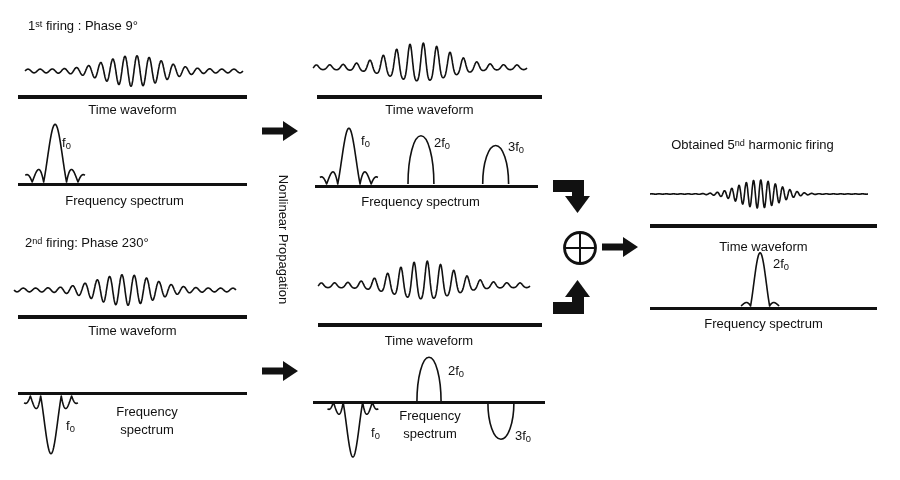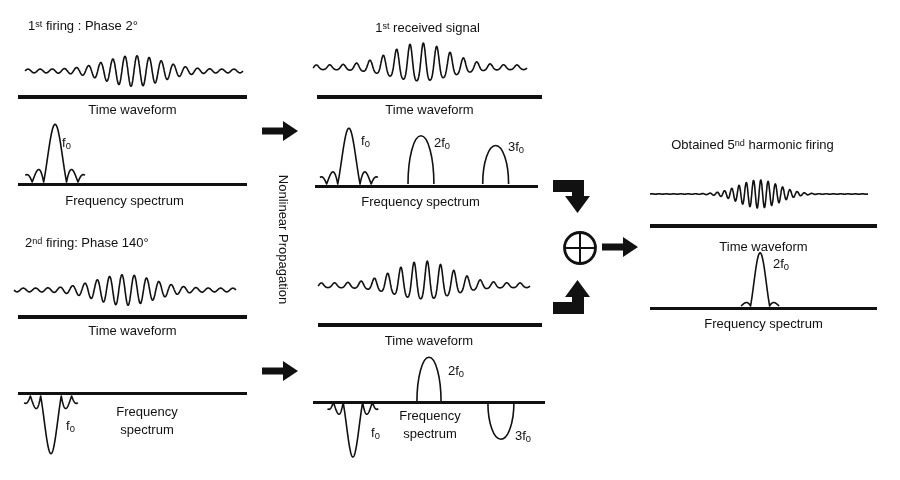--- a/index.html
+++ b/index.html
@@ -14,34 +14,34 @@
   .rot{transform:rotate(90deg);transform-origin:center center;}
   .twoline span{display:block;}
   .ink-fill{fill:#111;}
   .ink-stroke{stroke:#111;fill:none;}
 </style>
 </head>
 <body>
 
 <div class="stage">
 
-  <div class="txt" style="left:28px;top:19px"><span>1</span><sup>st</sup><span> firing : Phase 2°</span></div>
+  <div class="txt" style="left:28px;top:19px"><span>1</span><sup>st</sup><span> firing : Phase 9°</span></div>
   <svg width="218" height="46" style="left:25px;top:48px" viewBox="0 0 218 46">
       <polyline points="0.0,23.0 0.3,22.7 0.5,22.5 0.8,22.2 1.1,22.0 1.4,21.8 1.6,21.6 1.9,21.4 2.2,21.3 2.5,21.2 2.7,21.2 3.0,21.1 3.3,21.2 3.5,21.2 3.8,21.3 4.1,21.4 4.4,21.6 4.6,21.8 4.9,22.0 5.2,22.2 5.5,22.4 5.7,22.7 6.0,22.9 6.3,23.2 6.5,23.5 6.8,23.7 7.1,24.0 7.4,24.2 7.6,24.4 7.9,24.5 8.2,24.7 8.5,24.8 8.7,24.8 9.0,24.9 9.3,24.9 9.5,24.8 9.8,24.7 10.1,24.6 10.4,24.5 10.6,24.3 10.9,24.1 11.2,23.9 11.5,23.6 11.7,23.4 12.0,23.1 12.3,22.8 12.6,22.6 12.8,22.3 13.1,22.1 13.4,21.9 13.6,21.7 13.9,21.5 14.2,21.3 14.5,21.2 14.7,21.2 15.0,21.1 15.3,21.1 15.6,21.1 15.8,21.2 16.1,21.3 16.4,21.5 16.6,21.6 16.9,21.8 17.2,22.1 17.5,22.3 17.7,22.6 18.0,22.8 18.3,23.1 18.6,23.4 18.8,23.6 19.1,23.9 19.4,24.1 19.6,24.3 19.9,24.5 20.2,24.7 20.5,24.8 20.7,24.9 21.0,24.9 21.3,24.9 21.6,24.9 21.8,24.8 22.1,24.7 22.4,24.6 22.6,24.4 22.9,24.2 23.2,24.0 23.5,23.8 23.7,23.5 24.0,23.2 24.3,22.9 24.6,22.7 24.8,22.4 25.1,22.1 25.4,21.9 25.6,21.7 25.9,21.5 26.2,21.3 26.5,21.2 26.7,21.1 27.0,21.0 27.3,21.0 27.6,21.0 27.8,21.1 28.1,21.2 28.4,21.3 28.6,21.5 28.9,21.7 29.2,21.9 29.5,22.2 29.7,22.4 30.0,22.7 30.3,23.0 30.6,23.3 30.8,23.6 31.1,23.9 31.4,24.1 31.6,24.4 31.9,24.6 32.2,24.8 32.5,25.0 32.7,25.1 33.0,25.1 33.3,25.2 33.6,25.2 33.8,25.1 34.1,25.0 34.4,24.9 34.7,24.7 34.9,24.5 35.2,24.2 35.5,24.0 35.7,23.7 36.0,23.4 36.3,23.1 36.6,22.7 36.8,22.4 37.1,22.1 37.4,21.8 37.7,21.5 37.9,21.3 38.2,21.0 38.5,20.9 38.7,20.7 39.0,20.6 39.3,20.6 39.6,20.6 39.8,20.6 40.1,20.7 40.4,20.9 40.7,21.0 40.9,21.3 41.2,21.5 41.5,21.8 41.7,22.2 42.0,22.5 42.3,22.9 42.6,23.2 42.8,23.6 43.1,24.0 43.4,24.3 43.7,24.6 43.9,24.9 44.2,25.2 44.5,25.4 44.7,25.6 45.0,25.7 45.3,25.8 45.6,25.8 45.8,25.8 46.1,25.7 46.4,25.6 46.7,25.3 46.9,25.1 47.2,24.8 47.5,24.5 47.7,24.1 48.0,23.7 48.3,23.2 48.6,22.8 48.8,22.4 49.1,21.9 49.4,21.5 49.7,21.1 49.9,20.7 50.2,20.4 50.5,20.1 50.7,19.9 51.0,19.7 51.3,19.6 51.6,19.6 51.8,19.6 52.1,19.7 52.4,19.8 52.7,20.1 52.9,20.4 53.2,20.7 53.5,21.1 53.7,21.6 54.0,22.1 54.3,22.6 54.6,23.1 54.8,23.7 55.1,24.2 55.4,24.8 55.7,25.3 55.9,25.7 56.2,26.1 56.5,26.5 56.8,26.8 57.0,27.1 57.3,27.2 57.6,27.3 57.8,27.3 58.1,27.2 58.4,27.0 58.7,26.7 58.9,26.4 59.2,25.9 59.5,25.4 59.8,24.9 60.0,24.3 60.3,23.6 60.6,23.0 60.8,22.3 61.1,21.6 61.4,20.9 61.7,20.3 61.9,19.7 62.2,19.1 62.5,18.6 62.8,18.2 63.0,17.9 63.3,17.7 63.6,17.6 63.8,17.6 64.1,17.7 64.4,17.9 64.7,18.2 64.9,18.7 65.2,19.2 65.5,19.8 65.8,20.5 66.0,21.2 66.3,22.0 66.6,22.9 66.8,23.7 67.1,24.6 67.4,25.5 67.7,26.3 67.9,27.1 68.2,27.8 68.5,28.4 68.8,28.9 69.0,29.3 69.3,29.6 69.6,29.8 69.8,29.8 70.1,29.7 70.4,29.5 70.7,29.1 70.9,28.6 71.2,27.9 71.5,27.2 71.8,26.3 72.0,25.4 72.3,24.4 72.6,23.4 72.8,22.3 73.1,21.2 73.4,20.1 73.7,19.1 73.9,18.1 74.2,17.2 74.5,16.4 74.8,15.8 75.0,15.2 75.3,14.8 75.6,14.6 75.8,14.5 76.1,14.6 76.4,14.9 76.7,15.4 76.9,16.0 77.2,16.7 77.5,17.6 77.8,18.7 78.0,19.8 78.3,21.0 78.6,22.3 78.9,23.6 79.1,25.0 79.4,26.3 79.7,27.5 79.9,28.7 80.2,29.8 80.5,30.8 80.8,31.6 81.0,32.3 81.3,32.8 81.6,33.1 81.9,33.2 82.1,33.1 82.4,32.8 82.7,32.3 82.9,31.6 83.2,30.7 83.5,29.7 83.8,28.4 84.0,27.1 84.3,25.6 84.6,24.1 84.9,22.6 85.1,21.0 85.4,19.4 85.7,17.9 85.9,16.5 86.2,15.2 86.5,14.0 86.8,13.0 87.0,12.2 87.3,11.6 87.6,11.2 87.9,11.0 88.1,11.1 88.4,11.4 88.7,12.0 88.9,12.8 89.2,13.8 89.5,15.0 89.8,16.4 90.0,18.0 90.3,19.6 90.6,21.4 90.9,23.2 91.1,25.0 91.4,26.8 91.7,28.5 91.9,30.1 92.2,31.7 92.5,33.0 92.8,34.2 93.0,35.1 93.3,35.9 93.6,36.3 93.9,36.5 94.1,36.5 94.4,36.1 94.7,35.5 94.9,34.6 95.2,33.5 95.5,32.2 95.8,30.7 96.0,29.0 96.3,27.1 96.6,25.2 96.9,23.2 97.1,21.2 97.4,19.2 97.7,17.3 97.9,15.5 98.2,13.8 98.5,12.3 98.8,11.0 99.0,9.9 99.3,9.1 99.6,8.6 99.9,8.3 100.1,8.4 100.4,8.7 100.7,9.3 101.0,10.2 101.2,11.4 101.5,12.8 101.8,14.4 102.0,16.2 102.3,18.2 102.6,20.2 102.9,22.3 103.1,24.5 103.4,26.6 103.7,28.6 104.0,30.6 104.2,32.4 104.5,34.0 104.8,35.4 105.0,36.5 105.3,37.4 105.6,38.0 105.9,38.3 106.1,38.3 106.4,38.0 106.7,37.3 107.0,36.4 107.2,35.2 107.5,33.8 107.8,32.2 108.0,30.3 108.3,28.3 108.6,26.2 108.9,24.1 109.1,21.9 109.4,19.8 109.7,17.7 110.0,15.7 110.2,13.8 110.5,12.2 110.8,10.8 111.0,9.6 111.3,8.7 111.6,8.0 111.9,7.7 112.1,7.7 112.4,8.0 112.7,8.6 113.0,9.5 113.2,10.6 113.5,12.0 113.8,13.6 114.0,15.4 114.3,17.4 114.6,19.4 114.9,21.5 115.1,23.7 115.4,25.8 115.7,27.8 116.0,29.8 116.2,31.6 116.5,33.2 116.8,34.6 117.0,35.8 117.3,36.7 117.6,37.3 117.9,37.6 118.1,37.7 118.4,37.4 118.7,36.9 119.0,36.1 119.2,35.0 119.5,33.7 119.8,32.2 120.1,30.5 120.3,28.7 120.6,26.8 120.9,24.8 121.1,22.8 121.4,20.8 121.7,18.9 122.0,17.0 122.2,15.3 122.5,13.8 122.8,12.5 123.1,11.4 123.3,10.5 123.6,9.9 123.9,9.5 124.1,9.5 124.4,9.7 124.7,10.1 125.0,10.9 125.2,11.8 125.5,13.0 125.8,14.3 126.1,15.9 126.3,17.5 126.6,19.2 126.9,21.0 127.1,22.8 127.4,24.6 127.7,26.4 128.0,28.0 128.2,29.6 128.5,31.0 128.8,32.2 129.1,33.2 129.3,34.0 129.6,34.6 129.9,34.9 130.1,35.0 130.4,34.8 130.7,34.4 131.0,33.8 131.2,33.0 131.5,32.0 131.8,30.8 132.1,29.5 132.3,28.1 132.6,26.6 132.9,25.0 133.1,23.4 133.4,21.9 133.7,20.4 134.0,18.9 134.2,17.6 134.5,16.3 134.8,15.3 135.1,14.4 135.3,13.7 135.6,13.2 135.9,12.9 136.1,12.8 136.4,12.9 136.7,13.2 137.0,13.7 137.2,14.4 137.5,15.2 137.8,16.2 138.1,17.3 138.3,18.5 138.6,19.7 138.9,21.0 139.1,22.4 139.4,23.7 139.7,25.0 140.0,26.2 140.2,27.3 140.5,28.4 140.8,29.3 141.1,30.0 141.3,30.6 141.6,31.1 141.9,31.4 142.2,31.5 142.4,31.4 142.7,31.2 143.0,30.8 143.2,30.2 143.5,29.6 143.8,28.8 144.1,27.9 144.3,26.9 144.6,25.9 144.9,24.8 145.2,23.7 145.4,22.6 145.7,21.6 146.0,20.6 146.2,19.7 146.5,18.8 146.8,18.1 147.1,17.4 147.3,16.9 147.6,16.5 147.9,16.3 148.2,16.2 148.4,16.2 148.7,16.4 149.0,16.7 149.2,17.1 149.5,17.6 149.8,18.2 150.1,18.9 150.3,19.7 150.6,20.5 150.9,21.4 151.2,22.3 151.4,23.1 151.7,24.0 152.0,24.8 152.2,25.5 152.5,26.2 152.8,26.8 153.1,27.3 153.3,27.8 153.6,28.1 153.9,28.3 154.2,28.4 154.4,28.4 154.7,28.3 155.0,28.1 155.2,27.8 155.5,27.4 155.8,26.9 156.1,26.3 156.3,25.7 156.6,25.1 156.9,24.4 157.2,23.7 157.4,23.0 157.7,22.4 158.0,21.7 158.2,21.1 158.5,20.6 158.8,20.1 159.1,19.6 159.3,19.3 159.6,19.0 159.9,18.8 160.2,18.7 160.4,18.7 160.7,18.8 161.0,18.9 161.2,19.2 161.5,19.5 161.8,19.9 162.1,20.3 162.3,20.7 162.6,21.2 162.9,21.8 163.2,22.3 163.4,22.9 163.7,23.4 164.0,23.9 164.3,24.4 164.5,24.9 164.8,25.3 165.1,25.6 165.3,25.9 165.6,26.2 165.9,26.3 166.2,26.4 166.4,26.4 166.7,26.4 167.0,26.3 167.3,26.1 167.5,25.9 167.8,25.6 168.1,25.3 168.3,24.9 168.6,24.5 168.9,24.1 169.2,23.6 169.4,23.2 169.7,22.8 170.0,22.3 170.3,21.9 170.5,21.5 170.8,21.2 171.1,20.9 171.3,20.7 171.6,20.4 171.9,20.3 172.2,20.2 172.4,20.2 172.7,20.2 173.0,20.3 173.3,20.4 173.5,20.6 173.8,20.8 174.1,21.1 174.3,21.4 174.6,21.7 174.9,22.0 175.2,22.4 175.4,22.8 175.7,23.1 176.0,23.5 176.3,23.8 176.5,24.2 176.8,24.5 177.1,24.7 177.3,25.0 177.6,25.1 177.9,25.3 178.2,25.4 178.4,25.4 178.7,25.4 179.0,25.4 179.3,25.3 179.5,25.1 179.8,25.0 180.1,24.7 180.3,24.5 180.6,24.2 180.9,23.9 181.2,23.6 181.4,23.3 181.7,22.9 182.0,22.6 182.3,22.3 182.5,22.0 182.8,21.8 183.1,21.5 183.3,21.3 183.6,21.1 183.9,21.0 184.2,20.9 184.4,20.8 184.7,20.8 185.0,20.9 185.3,20.9 185.5,21.0 185.8,21.2 186.1,21.4 186.4,21.6 186.6,21.9 186.9,22.1 187.2,22.4 187.4,22.7 187.7,23.0 188.0,23.3 188.3,23.6 188.5,23.8 188.8,24.1 189.1,24.3 189.4,24.5 189.6,24.7 189.9,24.8 190.2,24.9 190.4,25.0 190.7,25.0 191.0,25.0 191.3,24.9 191.5,24.8 191.8,24.7 192.1,24.5 192.4,24.3 192.6,24.1 192.9,23.9 193.2,23.6 193.4,23.3 193.7,23.1 194.0,22.8 194.3,22.5 194.5,22.2 194.8,22.0 195.1,21.8 195.4,21.6 195.6,21.4 195.9,21.3 196.2,21.2 196.4,21.1 196.7,21.1 197.0,21.1 197.3,21.1 197.5,21.2 197.8,21.3 198.1,21.5 198.4,21.7 198.6,21.9 198.9,22.1 199.2,22.4 199.4,22.6 199.7,22.9 200.0,23.2 200.3,23.4 200.5,23.7 200.8,23.9 201.1,24.2 201.4,24.4 201.6,24.5 201.9,24.7 202.2,24.8 202.4,24.9 202.7,24.9 203.0,24.9 203.3,24.8 203.5,24.8 203.8,24.7 204.1,24.5 204.4,24.3 204.6,24.1 204.9,23.9 205.2,23.7 205.4,23.4 205.7,23.2 206.0,22.9 206.3,22.6 206.5,22.4 206.8,22.1 207.1,21.9 207.4,21.7 207.6,21.5 207.9,21.4 208.2,21.3 208.5,21.2 208.7,21.1 209.0,21.1 209.3,21.2 209.5,21.2 209.8,21.3 210.1,21.5 210.4,21.6 210.6,21.8 210.9,22.0 211.2,22.3 211.5,22.5 211.7,22.8 212.0,23.1 212.3,23.3 212.5,23.6 212.8,23.8 213.1,24.0 213.4,24.2 213.6,24.4 213.9,24.6 214.2,24.7 214.5,24.8 214.7,24.8 215.0,24.9 215.3,24.8 215.5,24.8 215.8,24.7 216.1,24.6 216.4,24.4 216.6,24.2 216.9,24.0 217.2,23.8 217.5,23.5 217.7,23.3 218.0,23.0" fill="none" stroke="#111111" stroke-width="1.6" stroke-linejoin="round"></polyline>
     </svg>
   <div class="axis" style="left:18px;top:95px;width:229px;height:4px"></div>
   <div class="txt ctr" style="left:18px;top:103px;width:229px">Time waveform</div>
   <svg width="229" height="62" style="left:18px;top:121px" viewBox="0 0 229 62">
       <polyline points="7.33,54.29 7.56,54.11 7.79,53.96 8.01,53.83 8.24,53.73 8.47,53.66 8.70,53.61 8.93,53.60 9.16,53.61 9.39,53.65 9.62,53.73 9.85,53.83 10.08,53.96 10.30,54.13 10.53,54.32 10.76,54.54 10.99,54.80 11.22,55.08 11.45,55.39 11.68,55.73 11.91,56.10 12.14,56.49 12.37,56.91 12.59,57.35 12.82,57.81 13.05,58.30 13.28,58.81 13.51,59.33 13.74,59.87 13.97,60.43 14.20,61.00 14.43,60.42 14.66,59.83 14.89,59.23 15.11,58.62 15.34,58.01 15.57,57.41 15.80,56.80 16.03,56.19 16.26,55.60 16.49,55.01 16.72,54.43 16.95,53.86 17.18,53.31 17.40,52.78 17.63,52.27 17.86,51.78 18.09,51.31 18.32,50.87 18.55,50.47 18.78,50.09 19.01,49.75 19.24,49.44 19.47,49.18 19.69,48.95 19.92,48.76 20.15,48.62 20.38,48.53 20.61,48.48 20.84,48.48 21.07,48.53 21.30,48.63 21.53,48.79 21.76,49.00 21.98,49.26 22.21,49.58 22.44,49.95 22.67,50.38 22.90,50.87 23.13,51.41 23.36,52.01 23.59,52.67 23.82,53.38 24.05,54.15 24.27,54.97 24.50,55.84 24.73,56.77 24.96,57.76 25.19,58.79 25.42,59.87 25.65,61.00 25.88,59.82 26.11,58.60 26.34,57.34 26.56,56.04 26.79,54.70 27.02,53.32 27.25,51.91 27.48,50.47 27.71,49.01 27.94,47.51 28.17,46.00 28.40,44.47 28.63,42.92 28.85,41.36 29.08,39.79 29.31,38.21 29.54,36.63 29.77,35.05 30.00,33.48 30.23,31.91 30.46,30.35 30.69,28.81 30.92,27.28 31.14,25.77 31.37,24.29 31.60,22.84 31.83,21.42 32.06,20.03 32.29,18.67 32.52,17.36 32.75,16.09 32.98,14.87 33.21,13.70 33.43,12.57 33.66,11.51 33.89,10.49 34.12,9.54 34.35,8.65 34.58,7.82 34.81,7.06 35.04,6.36 35.27,5.74 35.50,5.18 35.72,4.70 35.95,4.28 36.18,3.95 36.41,3.68 36.64,3.49 36.87,3.38 37.10,3.34 37.33,3.38 37.56,3.49 37.79,3.68 38.01,3.95 38.24,4.28 38.47,4.70 38.70,5.18 38.93,5.74 39.16,6.36 39.39,7.06 39.62,7.82 39.85,8.65 40.08,9.54 40.30,10.49 40.53,11.51 40.76,12.57 40.99,13.70 41.22,14.87 41.45,16.09 41.68,17.36 41.91,18.67 42.14,20.03 42.37,21.42 42.59,22.84 42.82,24.29 43.05,25.77 43.28,27.28 43.51,28.81 43.74,30.35 43.97,31.91 44.20,33.48 44.43,35.05 44.66,36.63 44.88,38.21 45.11,39.79 45.34,41.36 45.57,42.92 45.80,44.47 46.03,46.00 46.26,47.51 46.49,49.01 46.72,50.47 46.95,51.91 47.17,53.32 47.40,54.70 47.63,56.04 47.86,57.34 48.09,58.60 48.32,59.82 48.55,61.00 48.78,59.87 49.01,58.79 49.24,57.76 49.46,56.77 49.69,55.84 49.92,54.97 50.15,54.15 50.38,53.38 50.61,52.67 50.84,52.01 51.07,51.41 51.30,50.87 51.53,50.38 51.75,49.95 51.98,49.58 52.21,49.26 52.44,49.00 52.67,48.79 52.90,48.63 53.13,48.53 53.36,48.48 53.59,48.48 53.82,48.53 54.04,48.62 54.27,48.76 54.50,48.95 54.73,49.18 54.96,49.44 55.19,49.75 55.42,50.09 55.65,50.47 55.88,50.87 56.11,51.31 56.33,51.78 56.56,52.27 56.79,52.78 57.02,53.31 57.25,53.86 57.48,54.43 57.71,55.01 57.94,55.60 58.17,56.19 58.40,56.80 58.62,57.41 58.85,58.01 59.08,58.62 59.31,59.23 59.54,59.83 59.77,60.42 60.00,61.00 60.23,60.43 60.46,59.87 60.69,59.33 60.91,58.81 61.14,58.30 61.37,57.81 61.60,57.35 61.83,56.91 62.06,56.49 62.29,56.10 62.52,55.73 62.75,55.39 62.98,55.08 63.20,54.80 63.43,54.54 63.66,54.32 63.89,54.13 64.12,53.96 64.35,53.83 64.58,53.73 64.81,53.65 65.04,53.61 65.27,53.60 65.49,53.61 65.72,53.66 65.95,53.73 66.18,53.83 66.41,53.96 66.64,54.11 66.87,54.29" fill="none" stroke="#111111" stroke-width="1.6" stroke-linejoin="round"></polyline>
     </svg>
   <div class="txt" style="left:62px;top:136px"><span>f</span><sub>0</sub></div>
   <div class="axis" style="left:18px;top:183px;width:229px;height:3px"></div>
   <div class="txt ctr" style="left:10px;top:194px;width:229px">Frequency spectrum</div>
 
-  <div class="txt" style="left:25px;top:236px"><span>2</span><sup>nd</sup><span> firing: Phase 140°</span></div>
+  <div class="txt" style="left:25px;top:236px"><span>2</span><sup>nd</sup><span> firing: Phase 230°</span></div>
   <svg width="222" height="46" style="left:14px;top:267px" viewBox="0 0 222 46">
       <polyline points="0.0,23.0 0.3,23.3 0.6,23.5 0.8,23.8 1.1,24.0 1.4,24.2 1.7,24.4 1.9,24.6 2.2,24.7 2.5,24.8 2.8,24.8 3.1,24.9 3.3,24.8 3.6,24.8 3.9,24.7 4.2,24.6 4.4,24.4 4.7,24.2 5.0,24.0 5.3,23.8 5.6,23.6 5.8,23.3 6.1,23.1 6.4,22.8 6.7,22.5 6.9,22.3 7.2,22.0 7.5,21.8 7.8,21.6 8.1,21.5 8.3,21.3 8.6,21.2 8.9,21.2 9.2,21.1 9.4,21.1 9.7,21.2 10.0,21.3 10.3,21.4 10.6,21.5 10.8,21.7 11.1,21.9 11.4,22.1 11.7,22.4 11.9,22.6 12.2,22.9 12.5,23.2 12.8,23.4 13.1,23.7 13.3,23.9 13.6,24.1 13.9,24.3 14.2,24.5 14.4,24.7 14.7,24.8 15.0,24.8 15.3,24.9 15.6,24.9 15.8,24.9 16.1,24.8 16.4,24.7 16.7,24.5 16.9,24.4 17.2,24.2 17.5,23.9 17.8,23.7 18.1,23.4 18.3,23.2 18.6,22.9 18.9,22.6 19.2,22.4 19.4,22.1 19.7,21.9 20.0,21.7 20.3,21.5 20.6,21.3 20.8,21.2 21.1,21.1 21.4,21.1 21.7,21.1 21.9,21.1 22.2,21.2 22.5,21.3 22.8,21.4 23.1,21.6 23.3,21.8 23.6,22.0 23.9,22.2 24.2,22.5 24.5,22.8 24.7,23.1 25.0,23.3 25.3,23.6 25.6,23.9 25.8,24.1 26.1,24.3 26.4,24.5 26.7,24.7 27.0,24.8 27.2,24.9 27.5,25.0 27.8,25.0 28.1,25.0 28.3,24.9 28.6,24.8 28.9,24.7 29.2,24.5 29.5,24.3 29.7,24.1 30.0,23.8 30.3,23.6 30.6,23.3 30.8,23.0 31.1,22.7 31.4,22.4 31.7,22.1 32.0,21.9 32.2,21.6 32.5,21.4 32.8,21.2 33.1,21.0 33.3,20.9 33.6,20.9 33.9,20.8 34.2,20.8 34.5,20.9 34.7,21.0 35.0,21.1 35.3,21.3 35.6,21.5 35.8,21.8 36.1,22.0 36.4,22.3 36.7,22.6 37.0,22.9 37.2,23.3 37.5,23.6 37.8,23.9 38.1,24.2 38.3,24.5 38.6,24.7 38.9,25.0 39.2,25.1 39.5,25.3 39.7,25.4 40.0,25.4 40.3,25.4 40.6,25.4 40.8,25.3 41.1,25.1 41.4,25.0 41.7,24.7 42.0,24.5 42.2,24.2 42.5,23.8 42.8,23.5 43.1,23.1 43.3,22.8 43.6,22.4 43.9,22.0 44.2,21.7 44.5,21.4 44.7,21.1 45.0,20.8 45.3,20.6 45.6,20.4 45.8,20.3 46.1,20.2 46.4,20.2 46.7,20.2 47.0,20.3 47.2,20.4 47.5,20.7 47.8,20.9 48.1,21.2 48.3,21.5 48.6,21.9 48.9,22.3 49.2,22.8 49.5,23.2 49.7,23.6 50.0,24.1 50.3,24.5 50.6,24.9 50.8,25.3 51.1,25.6 51.4,25.9 51.7,26.1 52.0,26.3 52.2,26.4 52.5,26.4 52.8,26.4 53.1,26.3 53.3,26.2 53.6,25.9 53.9,25.6 54.2,25.3 54.5,24.9 54.7,24.4 55.0,23.9 55.3,23.4 55.6,22.9 55.8,22.3 56.1,21.8 56.4,21.2 56.7,20.7 57.0,20.3 57.2,19.9 57.5,19.5 57.8,19.2 58.1,18.9 58.3,18.8 58.6,18.7 58.9,18.7 59.2,18.8 59.5,19.0 59.7,19.3 60.0,19.6 60.3,20.1 60.6,20.6 60.8,21.1 61.1,21.7 61.4,22.4 61.7,23.0 62.0,23.7 62.2,24.4 62.5,25.1 62.8,25.7 63.1,26.3 63.3,26.9 63.6,27.4 63.9,27.8 64.2,28.1 64.5,28.3 64.7,28.4 65.0,28.4 65.3,28.3 65.6,28.1 65.8,27.8 66.1,27.3 66.4,26.8 66.7,26.2 67.0,25.5 67.2,24.8 67.5,24.0 67.8,23.1 68.1,22.3 68.4,21.4 68.6,20.5 68.9,19.7 69.2,18.9 69.5,18.2 69.7,17.6 70.0,17.1 70.3,16.7 70.6,16.4 70.9,16.2 71.1,16.2 71.4,16.3 71.7,16.5 72.0,16.9 72.2,17.4 72.5,18.1 72.8,18.8 73.1,19.7 73.4,20.6 73.6,21.6 73.9,22.6 74.2,23.7 74.5,24.8 74.7,25.9 75.0,26.9 75.3,27.9 75.6,28.8 75.9,29.6 76.1,30.2 76.4,30.8 76.7,31.2 77.0,31.4 77.2,31.5 77.5,31.4 77.8,31.1 78.1,30.6 78.4,30.0 78.6,29.3 78.9,28.4 79.2,27.3 79.5,26.2 79.7,25.0 80.0,23.7 80.3,22.4 80.6,21.0 80.9,19.7 81.1,18.5 81.4,17.3 81.7,16.2 82.0,15.2 82.2,14.4 82.5,13.7 82.8,13.2 83.1,12.9 83.4,12.8 83.6,12.9 83.9,13.2 84.2,13.7 84.5,14.4 84.7,15.3 85.0,16.3 85.3,17.6 85.6,18.9 85.9,20.4 86.1,21.9 86.4,23.4 86.7,25.0 87.0,26.6 87.2,28.1 87.5,29.5 87.8,30.8 88.1,32.0 88.4,33.0 88.6,33.8 88.9,34.4 89.2,34.8 89.5,35.0 89.7,34.9 90.0,34.6 90.3,34.0 90.6,33.2 90.9,32.2 91.1,31.0 91.4,29.6 91.7,28.0 92.0,26.4 92.2,24.6 92.5,22.8 92.8,21.0 93.1,19.2 93.4,17.5 93.6,15.9 93.9,14.3 94.2,13.0 94.5,11.8 94.7,10.9 95.0,10.1 95.3,9.7 95.6,9.5 95.9,9.5 96.1,9.9 96.4,10.5 96.7,11.4 97.0,12.5 97.2,13.8 97.5,15.3 97.8,17.0 98.1,18.9 98.4,20.8 98.6,22.8 98.9,24.8 99.2,26.8 99.5,28.7 99.7,30.5 100.0,32.2 100.3,33.7 100.6,35.0 100.9,36.1 101.1,36.9 101.4,37.4 101.7,37.7 102.0,37.6 102.2,37.3 102.5,36.7 102.8,35.8 103.1,34.6 103.4,33.2 103.6,31.6 103.9,29.8 104.2,27.8 104.5,25.8 104.7,23.7 105.0,21.5 105.3,19.4 105.6,17.4 105.9,15.4 106.1,13.6 106.4,12.0 106.7,10.6 107.0,9.5 107.2,8.6 107.5,8.0 107.8,7.7 108.1,7.7 108.4,8.0 108.6,8.7 108.9,9.6 109.2,10.8 109.5,12.2 109.7,13.8 110.0,15.7 110.3,17.7 110.6,19.8 110.9,21.9 111.1,24.1 111.4,26.2 111.7,28.3 112.0,30.3 112.3,32.2 112.5,33.8 112.8,35.2 113.1,36.4 113.4,37.3 113.6,38.0 113.9,38.3 114.2,38.3 114.5,38.0 114.8,37.4 115.0,36.5 115.3,35.4 115.6,34.0 115.9,32.4 116.1,30.6 116.4,28.6 116.7,26.6 117.0,24.5 117.3,22.3 117.5,20.2 117.8,18.2 118.1,16.2 118.4,14.4 118.6,12.8 118.9,11.4 119.2,10.2 119.5,9.3 119.8,8.7 120.0,8.4 120.3,8.3 120.6,8.6 120.9,9.1 121.1,9.9 121.4,11.0 121.7,12.3 122.0,13.8 122.3,15.5 122.5,17.3 122.8,19.2 123.1,21.2 123.4,23.2 123.6,25.2 123.9,27.1 124.2,29.0 124.5,30.7 124.8,32.2 125.0,33.5 125.3,34.6 125.6,35.5 125.9,36.1 126.1,36.5 126.4,36.5 126.7,36.3 127.0,35.9 127.3,35.1 127.5,34.2 127.8,33.0 128.1,31.7 128.4,30.1 128.6,28.5 128.9,26.8 129.2,25.0 129.5,23.2 129.8,21.4 130.0,19.6 130.3,18.0 130.6,16.4 130.9,15.0 131.1,13.8 131.4,12.8 131.7,12.0 132.0,11.4 132.3,11.1 132.5,11.0 132.8,11.2 133.1,11.6 133.4,12.2 133.6,13.0 133.9,14.0 134.2,15.2 134.5,16.5 134.8,17.9 135.0,19.4 135.3,21.0 135.6,22.6 135.9,24.1 136.1,25.6 136.4,27.1 136.7,28.4 137.0,29.7 137.3,30.7 137.5,31.6 137.8,32.3 138.1,32.8 138.4,33.1 138.6,33.2 138.9,33.1 139.2,32.8 139.5,32.3 139.8,31.6 140.0,30.8 140.3,29.8 140.6,28.7 140.9,27.5 141.1,26.3 141.4,25.0 141.7,23.6 142.0,22.3 142.3,21.0 142.5,19.8 142.8,18.7 143.1,17.6 143.4,16.7 143.6,16.0 143.9,15.4 144.2,14.9 144.5,14.6 144.8,14.5 145.0,14.6 145.3,14.8 145.6,15.2 145.9,15.8 146.1,16.4 146.4,17.2 146.7,18.1 147.0,19.1 147.3,20.1 147.5,21.2 147.8,22.3 148.1,23.4 148.4,24.4 148.6,25.4 148.9,26.3 149.2,27.2 149.5,27.9 149.8,28.6 150.0,29.1 150.3,29.5 150.6,29.7 150.9,29.8 151.1,29.8 151.4,29.6 151.7,29.3 152.0,28.9 152.3,28.4 152.5,27.8 152.8,27.1 153.1,26.3 153.4,25.5 153.6,24.6 153.9,23.7 154.2,22.9 154.5,22.0 154.8,21.2 155.0,20.5 155.3,19.8 155.6,19.2 155.9,18.7 156.2,18.2 156.4,17.9 156.7,17.7 157.0,17.6 157.3,17.6 157.5,17.7 157.8,17.9 158.1,18.2 158.4,18.6 158.7,19.1 158.9,19.7 159.2,20.3 159.5,20.9 159.8,21.6 160.0,22.3 160.3,23.0 160.6,23.6 160.9,24.3 161.2,24.9 161.4,25.4 161.7,25.9 162.0,26.4 162.3,26.7 162.5,27.0 162.8,27.2 163.1,27.3 163.4,27.3 163.7,27.2 163.9,27.1 164.2,26.8 164.5,26.5 164.8,26.1 165.0,25.7 165.3,25.3 165.6,24.8 165.9,24.2 166.2,23.7 166.4,23.1 166.7,22.6 167.0,22.1 167.3,21.6 167.5,21.1 167.8,20.7 168.1,20.4 168.4,20.1 168.7,19.8 168.9,19.7 169.2,19.6 169.5,19.6 169.8,19.6 170.0,19.7 170.3,19.9 170.6,20.1 170.9,20.4 171.2,20.7 171.4,21.1 171.7,21.5 172.0,21.9 172.3,22.4 172.5,22.8 172.8,23.2 173.1,23.7 173.4,24.1 173.7,24.5 173.9,24.8 174.2,25.1 174.5,25.3 174.8,25.6 175.0,25.7 175.3,25.8 175.6,25.8 175.9,25.8 176.2,25.7 176.4,25.6 176.7,25.4 177.0,25.2 177.3,24.9 177.5,24.6 177.8,24.3 178.1,24.0 178.4,23.6 178.7,23.2 178.9,22.9 179.2,22.5 179.5,22.2 179.8,21.8 180.0,21.5 180.3,21.3 180.6,21.0 180.9,20.9 181.2,20.7 181.4,20.6 181.7,20.6 182.0,20.6 182.3,20.6 182.5,20.7 182.8,20.9 183.1,21.0 183.4,21.3 183.7,21.5 183.9,21.8 184.2,22.1 184.5,22.4 184.8,22.7 185.0,23.1 185.3,23.4 185.6,23.7 185.9,24.0 186.2,24.2 186.4,24.5 186.7,24.7 187.0,24.9 187.3,25.0 187.5,25.1 187.8,25.2 188.1,25.2 188.4,25.1 188.7,25.1 188.9,25.0 189.2,24.8 189.5,24.6 189.8,24.4 190.0,24.1 190.3,23.9 190.6,23.6 190.9,23.3 191.2,23.0 191.4,22.7 191.7,22.4 192.0,22.2 192.3,21.9 192.5,21.7 192.8,21.5 193.1,21.3 193.4,21.2 193.7,21.1 193.9,21.0 194.2,21.0 194.5,21.0 194.8,21.1 195.0,21.2 195.3,21.3 195.6,21.5 195.9,21.7 196.2,21.9 196.4,22.1 196.7,22.4 197.0,22.7 197.3,22.9 197.5,23.2 197.8,23.5 198.1,23.8 198.4,24.0 198.7,24.2 198.9,24.4 199.2,24.6 199.5,24.7 199.8,24.8 200.1,24.9 200.3,24.9 200.6,24.9 200.9,24.9 201.2,24.8 201.4,24.7 201.7,24.5 202.0,24.3 202.3,24.1 202.6,23.9 202.8,23.6 203.1,23.4 203.4,23.1 203.7,22.8 203.9,22.6 204.2,22.3 204.5,22.1 204.8,21.8 205.1,21.6 205.3,21.5 205.6,21.3 205.9,21.2 206.2,21.1 206.4,21.1 206.7,21.1 207.0,21.2 207.3,21.2 207.6,21.3 207.8,21.5 208.1,21.7 208.4,21.9 208.7,22.1 208.9,22.3 209.2,22.6 209.5,22.8 209.8,23.1 210.1,23.4 210.3,23.6 210.6,23.9 210.9,24.1 211.2,24.3 211.4,24.5 211.7,24.6 212.0,24.7 212.3,24.8 212.6,24.9 212.8,24.9 213.1,24.8 213.4,24.8 213.7,24.7 213.9,24.5 214.2,24.4 214.5,24.2 214.8,24.0 215.1,23.7 215.3,23.5 215.6,23.2 215.9,22.9 216.2,22.7 216.4,22.4 216.7,22.2 217.0,22.0 217.3,21.8 217.6,21.6 217.8,21.4 218.1,21.3 218.4,21.2 218.7,21.2 218.9,21.1 219.2,21.2 219.5,21.2 219.8,21.3 220.1,21.4 220.3,21.6 220.6,21.8 220.9,22.0 221.2,22.2 221.4,22.5 221.7,22.7 222.0,23.0" fill="none" stroke="#111111" stroke-width="1.6" stroke-linejoin="round"></polyline>
     </svg>
   <div class="axis" style="left:18px;top:315px;width:229px;height:4px"></div>
   <div class="txt ctr" style="left:18px;top:324px;width:229px">Time waveform</div>
   <div class="axis" style="left:18px;top:392px;width:229px;height:3px"></div>
   <svg width="229" height="62" style="left:18px;top:395px" viewBox="0 0 229 62">
       <polyline points="6.18,7.71 6.39,7.89 6.60,8.04 6.80,8.17 7.01,8.27 7.21,8.34 7.42,8.39 7.63,8.40 7.83,8.39 8.04,8.35 8.24,8.27 8.45,8.17 8.66,8.04 8.86,7.87 9.07,7.68 9.27,7.46 9.48,7.20 9.69,6.92 9.89,6.61 10.10,6.27 10.31,5.90 10.51,5.51 10.72,5.09 10.92,4.65 11.13,4.19 11.34,3.70 11.54,3.19 11.75,2.67 11.95,2.13 12.16,1.57 12.37,1.00 12.57,1.58 12.78,2.17 12.98,2.77 13.19,3.38 13.40,3.99 13.60,4.59 13.81,5.20 14.01,5.81 14.22,6.40 14.43,6.99 14.63,7.57 14.84,8.14 15.05,8.69 15.25,9.22 15.46,9.73 15.66,10.22 15.87,10.69 16.08,11.13 16.28,11.53 16.49,11.91 16.69,12.25 16.90,12.56 17.11,12.82 17.31,13.05 17.52,13.24 17.72,13.38 17.93,13.47 18.14,13.52 18.34,13.52 18.55,13.47 18.76,13.37 18.96,13.21 19.17,13.00 19.37,12.74 19.58,12.42 19.79,12.05 19.99,11.62 20.20,11.13 20.40,10.59 20.61,9.99 20.82,9.33 21.02,8.62 21.23,7.85 21.43,7.03 21.64,6.16 21.85,5.23 22.05,4.24 22.26,3.21 22.46,2.13 22.67,1.00 22.88,2.18 23.08,3.40 23.29,4.66 23.50,5.96 23.70,7.30 23.91,8.68 24.11,10.09 24.32,11.53 24.53,12.99 24.73,14.49 24.94,16.00 25.14,17.53 25.35,19.08 25.56,20.64 25.76,22.21 25.97,23.79 26.17,25.37 26.38,26.95 26.59,28.52 26.79,30.09 27.00,31.65 27.21,33.19 27.41,34.72 27.62,36.23 27.82,37.71 28.03,39.16 28.24,40.58 28.44,41.97 28.65,43.33 28.85,44.64 29.06,45.91 29.27,47.13 29.47,48.30 29.68,49.43 29.88,50.49 30.09,51.51 30.30,52.46 30.50,53.35 30.71,54.18 30.92,54.94 31.12,55.64 31.33,56.26 31.53,56.82 31.74,57.30 31.95,57.72 32.15,58.05 32.36,58.32 32.56,58.51 32.77,58.62 32.98,58.66 33.18,58.62 33.39,58.51 33.59,58.32 33.80,58.05 34.01,57.72 34.21,57.30 34.42,56.82 34.62,56.26 34.83,55.64 35.04,54.94 35.24,54.18 35.45,53.35 35.66,52.46 35.86,51.51 36.07,50.49 36.27,49.43 36.48,48.30 36.69,47.13 36.89,45.91 37.10,44.64 37.30,43.33 37.51,41.97 37.72,40.58 37.92,39.16 38.13,37.71 38.33,36.23 38.54,34.72 38.75,33.19 38.95,31.65 39.16,30.09 39.37,28.52 39.57,26.95 39.78,25.37 39.98,23.79 40.19,22.21 40.40,20.64 40.60,19.08 40.81,17.53 41.01,16.00 41.22,14.49 41.43,12.99 41.63,11.53 41.84,10.09 42.04,8.68 42.25,7.30 42.46,5.96 42.66,4.66 42.87,3.40 43.07,2.18 43.28,1.00 43.49,2.13 43.69,3.21 43.90,4.24 44.11,5.23 44.31,6.16 44.52,7.03 44.72,7.85 44.93,8.62 45.14,9.33 45.34,9.99 45.55,10.59 45.75,11.13 45.96,11.62 46.17,12.05 46.37,12.42 46.58,12.74 46.78,13.00 46.99,13.21 47.20,13.37 47.40,13.47 47.61,13.52 47.82,13.52 48.02,13.47 48.23,13.38 48.43,13.24 48.64,13.05 48.85,12.82 49.05,12.56 49.26,12.25 49.46,11.91 49.67,11.53 49.88,11.13 50.08,10.69 50.29,10.22 50.49,9.73 50.70,9.22 50.91,8.69 51.11,8.14 51.32,7.57 51.53,6.99 51.73,6.40 51.94,5.81 52.14,5.20 52.35,4.59 52.56,3.99 52.76,3.38 52.97,2.77 53.17,2.17 53.38,1.58 53.59,1.00 53.79,1.57 54.00,2.13 54.20,2.67 54.41,3.19 54.62,3.70 54.82,4.19 55.03,4.65 55.23,5.09 55.44,5.51 55.65,5.90 55.85,6.27 56.06,6.61 56.27,6.92 56.47,7.20 56.68,7.46 56.88,7.68 57.09,7.87 57.30,8.04 57.50,8.17 57.71,8.27 57.91,8.35 58.12,8.39 58.33,8.40 58.53,8.39 58.74,8.34 58.94,8.27 59.15,8.17 59.36,8.04 59.56,7.89 59.77,7.71" fill="none" stroke="#111111" stroke-width="1.6" stroke-linejoin="round"></polyline>
     </svg>
   <div class="txt" style="left:66px;top:419px"><span>f</span><sub>0</sub></div>
@@ -51,21 +51,20 @@
   </div>
 
   <svg width="36" height="20" style="left:262px;top:121px">
     <polygon class="ink-fill" points="0,6.5 21,6.5 21,0 36,10 21,20 21,13.5 0,13.5"></polygon>
   </svg>
   <div class="txt rot ctr" style="left:213px;top:232px;width:140px">Nonlinear Propagation</div>
   <svg width="36" height="20" style="left:262px;top:361px">
     <polygon class="ink-fill" points="0,6.5 21,6.5 21,0 36,10 21,20 21,13.5 0,13.5"></polygon>
   </svg>
 
-  <div class="txt ctr" style="left:315px;top:21px;width:225px"><span>1</span><sup>st</sup><span> received signal</span></div>
   <svg width="214" height="52" style="left:313px;top:42px" viewBox="0 0 214 52">
       <polyline points="0.0,26.0 0.3,25.7 0.5,25.4 0.8,25.1 1.1,24.7 1.3,24.4 1.6,24.1 1.9,23.8 2.1,23.5 2.4,23.3 2.7,23.1 2.9,23.0 3.2,23.0 3.5,23.0 3.7,23.0 4.0,23.1 4.3,23.3 4.6,23.5 4.8,23.8 5.1,24.1 5.4,24.4 5.6,24.7 5.9,25.1 6.2,25.4 6.4,25.7 6.7,26.0 7.0,26.3 7.2,26.5 7.5,26.8 7.8,27.0 8.0,27.1 8.3,27.2 8.6,27.4 8.8,27.4 9.1,27.5 9.4,27.5 9.6,27.6 9.9,27.6 10.2,27.6 10.4,27.6 10.7,27.5 11.0,27.5 11.2,27.4 11.5,27.4 11.8,27.2 12.1,27.1 12.3,26.9 12.6,26.8 12.9,26.5 13.1,26.3 13.4,26.0 13.7,25.7 13.9,25.3 14.2,25.0 14.5,24.7 14.7,24.3 15.0,24.0 15.3,23.7 15.5,23.4 15.8,23.2 16.1,23.0 16.3,22.9 16.6,22.8 16.9,22.8 17.1,22.9 17.4,23.0 17.7,23.2 17.9,23.4 18.2,23.7 18.5,24.0 18.7,24.3 19.0,24.7 19.3,25.0 19.6,25.4 19.8,25.7 20.1,26.0 20.4,26.3 20.6,26.6 20.9,26.8 21.2,27.0 21.4,27.2 21.7,27.3 22.0,27.5 22.2,27.5 22.5,27.6 22.8,27.7 23.0,27.7 23.3,27.7 23.6,27.7 23.8,27.7 24.1,27.7 24.4,27.6 24.6,27.6 24.9,27.5 25.2,27.4 25.4,27.2 25.7,27.0 26.0,26.8 26.2,26.6 26.5,26.3 26.8,26.0 27.1,25.6 27.3,25.2 27.6,24.9 27.9,24.5 28.1,24.1 28.4,23.7 28.7,23.4 28.9,23.1 29.2,22.8 29.5,22.6 29.7,22.5 30.0,22.4 30.3,22.4 30.5,22.4 30.8,22.6 31.1,22.8 31.3,23.0 31.6,23.3 31.9,23.7 32.1,24.1 32.4,24.5 32.7,24.9 32.9,25.3 33.2,25.7 33.5,26.1 33.7,26.4 34.0,26.7 34.3,27.0 34.6,27.2 34.8,27.5 35.1,27.6 35.4,27.8 35.6,27.9 35.9,28.0 36.2,28.0 36.4,28.1 36.7,28.1 37.0,28.1 37.2,28.1 37.5,28.1 37.8,28.0 38.0,28.0 38.3,27.9 38.6,27.7 38.8,27.5 39.1,27.3 39.4,27.0 39.6,26.7 39.9,26.3 40.2,25.9 40.4,25.5 40.7,25.0 41.0,24.5 41.2,24.0 41.5,23.4 41.8,22.9 42.1,22.5 42.3,22.1 42.6,21.7 42.9,21.4 43.1,21.2 43.4,21.1 43.7,21.1 43.9,21.1 44.2,21.3 44.5,21.6 44.7,21.9 45.0,22.3 45.3,22.8 45.5,23.3 45.8,23.9 46.1,24.5 46.3,25.0 46.6,25.6 46.9,26.1 47.1,26.6 47.4,27.1 47.7,27.5 47.9,27.8 48.2,28.1 48.5,28.4 48.7,28.6 49.0,28.8 49.3,28.9 49.5,29.0 49.8,29.1 50.1,29.1 50.4,29.2 50.6,29.2 50.9,29.1 51.2,29.1 51.4,29.0 51.7,28.8 52.0,28.6 52.2,28.3 52.5,28.0 52.8,27.5 53.0,27.0 53.3,26.5 53.6,25.8 53.8,25.1 54.1,24.4 54.4,23.6 54.6,22.8 54.9,22.0 55.2,21.2 55.4,20.4 55.7,19.8 56.0,19.2 56.2,18.7 56.5,18.4 56.8,18.2 57.0,18.2 57.3,18.3 57.6,18.6 57.9,19.0 58.1,19.5 58.4,20.2 58.7,20.9 58.9,21.8 59.2,22.7 59.5,23.6 59.7,24.5 60.0,25.4 60.3,26.2 60.5,27.0 60.8,27.8 61.1,28.4 61.3,29.0 61.6,29.5 61.9,29.9 62.1,30.3 62.4,30.6 62.7,30.8 62.9,31.0 63.2,31.1 63.5,31.2 63.7,31.2 64.0,31.2 64.3,31.1 64.5,31.0 64.8,30.8 65.1,30.6 65.4,30.2 65.6,29.8 65.9,29.2 66.2,28.5 66.4,27.7 66.7,26.7 67.0,25.7 67.2,24.5 67.5,23.3 67.8,21.9 68.0,20.6 68.3,19.3 68.6,18.0 68.8,16.8 69.1,15.7 69.4,14.8 69.6,14.1 69.9,13.6 70.2,13.3 70.4,13.3 70.7,13.5 71.0,13.9 71.2,14.6 71.5,15.6 71.8,16.7 72.0,17.9 72.3,19.3 72.6,20.7 72.9,22.2 73.1,23.7 73.4,25.1 73.7,26.5 73.9,27.7 74.2,28.9 74.5,29.9 74.7,30.8 75.0,31.6 75.3,32.3 75.5,32.8 75.8,33.2 76.1,33.6 76.3,33.8 76.6,34.0 76.9,34.1 77.1,34.1 77.4,34.1 77.7,34.0 77.9,33.8 78.2,33.5 78.5,33.1 78.7,32.5 79.0,31.7 79.3,30.8 79.5,29.7 79.8,28.5 80.1,27.0 80.4,25.4 80.6,23.6 80.9,21.7 81.2,19.7 81.4,17.7 81.7,15.8 82.0,13.9 82.2,12.1 82.5,10.6 82.8,9.2 83.0,8.2 83.3,7.5 83.6,7.2 83.8,7.2 84.1,7.6 84.4,8.4 84.6,9.5 84.9,10.9 85.2,12.5 85.4,14.4 85.7,16.4 86.0,18.5 86.2,20.6 86.5,22.8 86.8,24.8 87.0,26.8 87.3,28.6 87.6,30.2 87.8,31.6 88.1,32.9 88.4,33.9 88.7,34.8 88.9,35.5 89.2,36.1 89.5,36.5 89.7,36.8 90.0,37.0 90.3,37.1 90.5,37.1 90.8,37.1 91.1,36.9 91.3,36.5 91.6,36.1 91.9,35.5 92.1,34.6 92.4,33.6 92.7,32.4 92.9,30.9 93.2,29.1 93.5,27.2 93.7,25.0 94.0,22.7 94.3,20.2 94.5,17.7 94.8,15.1 95.1,12.6 95.3,10.2 95.6,8.1 95.9,6.1 96.2,4.6 96.4,3.4 96.7,2.6 97.0,2.3 97.2,2.4 97.5,3.0 97.8,4.1 98.0,5.5 98.3,7.3 98.6,9.5 98.8,11.8 99.1,14.4 99.4,17.0 99.6,19.6 99.9,22.2 100.2,24.7 100.4,27.1 100.7,29.2 101.0,31.1 101.2,32.8 101.5,34.3 101.8,35.5 102.0,36.5 102.3,37.2 102.6,37.8 102.8,38.3 103.1,38.6 103.4,38.8 103.7,38.8 103.9,38.8 104.2,38.6 104.5,38.4 104.7,37.9 105.0,37.4 105.3,36.6 105.5,35.6 105.8,34.4 106.1,33.0 106.3,31.3 106.6,29.3 106.9,27.2 107.1,24.8 107.4,22.2 107.7,19.5 107.9,16.8 108.2,14.1 108.5,11.4 108.7,8.9 109.0,6.7 109.3,4.7 109.5,3.2 109.8,2.0 110.1,1.3 110.3,1.1 110.6,1.4 110.9,2.1 111.2,3.3 111.4,5.0 111.7,6.9 112.0,9.2 112.2,11.7 112.5,14.3 112.8,17.1 113.0,19.8 113.3,22.4 113.6,24.9 113.8,27.2 114.1,29.3 114.4,31.2 114.6,32.8 114.9,34.2 115.2,35.3 115.4,36.2 115.7,37.0 116.0,37.5 116.2,37.9 116.5,38.1 116.8,38.2 117.0,38.2 117.3,38.1 117.6,37.9 117.8,37.6 118.1,37.2 118.4,36.6 118.7,35.8 118.9,34.9 119.2,33.7 119.5,32.3 119.7,30.8 120.0,28.9 120.3,26.9 120.5,24.8 120.8,22.4 121.1,20.0 121.3,17.6 121.6,15.2 121.9,12.9 122.1,10.7 122.4,8.8 122.7,7.2 122.9,5.9 123.2,5.0 123.5,4.5 123.7,4.4 124.0,4.7 124.3,5.5 124.5,6.6 124.8,8.1 125.1,9.9 125.3,11.9 125.6,14.0 125.9,16.3 126.2,18.6 126.4,20.9 126.7,23.1 127.0,25.2 127.2,27.1 127.5,28.8 127.8,30.4 128.0,31.7 128.3,32.8 128.6,33.6 128.8,34.3 129.1,34.9 129.4,35.3 129.6,35.5 129.9,35.7 130.2,35.7 130.4,35.7 130.7,35.6 131.0,35.4 131.2,35.1 131.5,34.7 131.8,34.2 132.0,33.6 132.3,32.8 132.6,31.9 132.8,30.8 133.1,29.6 133.4,28.2 133.6,26.6 133.9,24.9 134.2,23.2 134.5,21.4 134.7,19.6 135.0,17.8 135.3,16.1 135.5,14.6 135.8,13.2 136.1,12.0 136.3,11.2 136.6,10.6 136.9,10.3 137.1,10.3 137.4,10.6 137.7,11.2 137.9,12.1 138.2,13.2 138.5,14.5 138.7,16.0 139.0,17.6 139.3,19.2 139.5,20.9 139.8,22.5 140.1,24.1 140.3,25.5 140.6,26.9 140.9,28.1 141.1,29.1 141.4,30.0 141.7,30.7 142.0,31.3 142.2,31.8 142.5,32.1 142.8,32.3 143.0,32.5 143.3,32.6 143.6,32.6 143.8,32.5 144.1,32.5 144.4,32.3 144.6,32.1 144.9,31.8 145.2,31.5 145.4,31.0 145.7,30.5 146.0,29.9 146.2,29.1 146.5,28.3 146.8,27.4 147.0,26.3 147.3,25.2 147.6,24.1 147.8,22.9 148.1,21.8 148.4,20.6 148.6,19.5 148.9,18.6 149.2,17.7 149.5,17.0 149.7,16.5 150.0,16.1 150.3,15.9 150.5,16.0 150.8,16.2 151.1,16.6 151.3,17.2 151.6,18.0 151.9,18.8 152.1,19.8 152.4,20.8 152.7,21.8 152.9,22.9 153.2,23.9 153.5,24.9 153.7,25.8 154.0,26.6 154.3,27.3 154.5,28.0 154.8,28.5 155.1,28.9 155.3,29.3 155.6,29.6 155.9,29.8 156.1,29.9 156.4,30.0 156.7,30.0 157.0,30.0 157.2,30.0 157.5,30.0 157.8,29.9 158.0,29.7 158.3,29.5 158.6,29.3 158.8,29.0 159.1,28.7 159.4,28.3 159.6,27.9 159.9,27.4 160.2,26.8 160.4,26.2 160.7,25.5 161.0,24.8 161.2,24.1 161.5,23.4 161.8,22.7 162.0,22.0 162.3,21.4 162.6,20.9 162.8,20.5 163.1,20.2 163.4,20.0 163.6,19.9 163.9,19.9 164.2,20.0 164.5,20.3 164.7,20.7 165.0,21.1 165.3,21.6 165.5,22.2 165.8,22.8 166.1,23.5 166.3,24.1 166.6,24.7 166.9,25.3 167.1,25.9 167.4,26.4 167.7,26.8 167.9,27.2 168.2,27.6 168.5,27.8 168.7,28.1 169.0,28.2 169.3,28.4 169.5,28.5 169.8,28.5 170.1,28.5 170.3,28.5 170.6,28.5 170.9,28.5 171.1,28.4 171.4,28.4 171.7,28.2 171.9,28.1 172.2,27.9 172.5,27.7 172.8,27.5 173.0,27.2 173.3,26.9 173.6,26.5 173.8,26.1 174.1,25.6 174.4,25.2 174.6,24.7 174.9,24.2 175.2,23.8 175.4,23.4 175.7,23.0 176.0,22.6 176.2,22.3 176.5,22.1 176.8,21.9 177.0,21.9 177.3,21.9 177.6,22.0 177.8,22.1 178.1,22.4 178.4,22.7 178.6,23.0 178.9,23.4 179.2,23.8 179.4,24.3 179.7,24.7 180.0,25.1 180.3,25.6 180.5,25.9 180.8,26.3 181.1,26.6 181.3,26.9 181.6,27.1 181.9,27.3 182.1,27.5 182.4,27.6 182.7,27.7 182.9,27.8 183.2,27.8 183.5,27.9 183.7,27.9 184.0,27.9 184.3,27.8 184.5,27.8 184.8,27.7 185.1,27.7 185.3,27.6 185.6,27.4 185.9,27.3 186.1,27.1 186.4,26.9 186.7,26.6 186.9,26.4 187.2,26.0 187.5,25.7 187.8,25.3 188.0,25.0 188.3,24.6 188.6,24.2 188.8,23.9 189.1,23.6 189.4,23.3 189.6,23.1 189.9,22.9 190.2,22.7 190.4,22.7 190.7,22.7 191.0,22.7 191.2,22.9 191.5,23.1 191.8,23.3 192.0,23.6 192.3,23.9 192.6,24.2 192.8,24.6 193.1,25.0 193.4,25.3 193.6,25.6 193.9,26.0 194.2,26.3 194.4,26.5 194.7,26.8 195.0,27.0 195.3,27.1 195.5,27.3 195.8,27.4 196.1,27.5 196.3,27.5 196.6,27.6 196.9,27.6 197.1,27.6 197.4,27.6 197.7,27.6 197.9,27.6 198.2,27.5 198.5,27.5 198.7,27.4 199.0,27.3 199.3,27.1 199.5,27.0 199.8,26.8 200.1,26.6 200.3,26.3 200.6,26.0 200.9,25.7 201.1,25.4 201.4,25.1 201.7,24.7 201.9,24.4 202.2,24.1 202.5,23.8 202.8,23.5 203.0,23.3 203.3,23.1 203.6,23.0 203.8,22.9 204.1,22.9 204.4,23.0 204.6,23.1 204.9,23.3 205.2,23.5 205.4,23.8 205.7,24.0 206.0,24.4 206.2,24.7 206.5,25.0 206.8,25.4 207.0,25.7 207.3,26.0 207.6,26.3 207.8,26.5 208.1,26.7 208.4,26.9 208.6,27.1 208.9,27.2 209.2,27.3 209.4,27.4 209.7,27.5 210.0,27.5 210.3,27.6 210.5,27.6 210.8,27.6 211.1,27.6 211.3,27.5 211.6,27.5 211.9,27.4 212.1,27.3 212.4,27.2 212.7,27.1 212.9,26.9 213.2,26.7 213.5,26.5 213.7,26.3 214.0,26.0" fill="none" stroke="#111111" stroke-width="1.6" stroke-linejoin="round"></polyline>
     </svg>
   <div class="axis" style="left:317px;top:95px;width:225px;height:4px"></div>
   <div class="txt ctr" style="left:317px;top:103px;width:225px">Time waveform</div>
   <svg width="223" height="60" style="left:315px;top:125px" viewBox="0 0 223 60">
       <polyline points="4.91,52.50 5.13,52.33 5.35,52.18 5.57,52.06 5.80,51.97 6.02,51.90 6.24,51.85 6.47,51.84 6.69,51.85 6.91,51.89 7.14,51.96 7.36,52.06 7.58,52.19 7.81,52.35 8.03,52.54 8.25,52.75 8.47,53.00 8.70,53.27 8.92,53.57 9.14,53.90 9.37,54.25 9.59,54.63 9.81,55.04 10.04,55.47 10.26,55.92 10.48,56.39 10.70,56.88 10.93,57.38 11.15,57.91 11.37,58.45 11.60,59.00 11.82,58.44 12.04,57.86 12.27,57.28 12.49,56.70 12.71,56.11 12.93,55.52 13.16,54.93 13.38,54.35 13.60,53.77 13.83,53.20 14.05,52.64 14.27,52.09 14.50,51.56 14.72,51.04 14.94,50.55 15.16,50.07 15.39,49.62 15.61,49.20 15.83,48.81 16.06,48.44 16.28,48.11 16.50,47.82 16.73,47.56 16.95,47.34 17.17,47.16 17.39,47.02 17.62,46.93 17.84,46.88 18.06,46.88 18.29,46.93 18.51,47.03 18.73,47.18 18.96,47.38 19.18,47.64 19.40,47.95 19.62,48.31 19.85,48.72 20.07,49.19 20.29,49.72 20.52,50.30 20.74,50.93 20.96,51.62 21.19,52.37 21.41,53.16 21.63,54.01 21.85,54.91 22.08,55.86 22.30,56.86 22.52,57.91 22.75,59.00 22.97,57.86 23.19,56.68 23.42,55.46 23.64,54.20 23.86,52.90 24.08,51.57 24.31,50.21 24.53,48.81 24.75,47.39 24.98,45.95 25.20,44.48 25.42,43.00 25.65,41.50 25.87,39.99 26.09,38.47 26.31,36.95 26.54,35.42 26.76,33.89 26.98,32.36 27.21,30.85 27.43,29.34 27.65,27.84 27.88,26.37 28.10,24.91 28.32,23.48 28.54,22.07 28.77,20.69 28.99,19.35 29.21,18.04 29.44,16.77 29.66,15.54 29.88,14.36 30.11,13.22 30.33,12.14 30.55,11.10 30.77,10.12 31.00,9.20 31.22,8.34 31.44,7.54 31.67,6.80 31.89,6.13 32.11,5.52 32.34,4.98 32.56,4.51 32.78,4.11 33.00,3.79 33.23,3.53 33.45,3.35 33.67,3.24 33.90,3.20 34.12,3.24 34.34,3.35 34.57,3.53 34.79,3.79 35.01,4.11 35.23,4.51 35.46,4.98 35.68,5.52 35.90,6.13 36.13,6.80 36.35,7.54 36.57,8.34 36.80,9.20 37.02,10.12 37.24,11.10 37.46,12.14 37.69,13.22 37.91,14.36 38.13,15.54 38.36,16.77 38.58,18.04 38.80,19.35 39.03,20.69 39.25,22.07 39.47,23.48 39.69,24.91 39.92,26.37 40.14,27.84 40.36,29.34 40.59,30.85 40.81,32.36 41.03,33.89 41.26,35.42 41.48,36.95 41.70,38.47 41.92,39.99 42.15,41.50 42.37,43.00 42.59,44.48 42.82,45.95 43.04,47.39 43.26,48.81 43.49,50.21 43.71,51.57 43.93,52.90 44.15,54.20 44.38,55.46 44.60,56.68 44.82,57.86 45.05,59.00 45.27,57.91 45.49,56.86 45.72,55.86 45.94,54.91 46.16,54.01 46.38,53.16 46.61,52.37 46.83,51.62 47.05,50.93 47.28,50.30 47.50,49.72 47.72,49.19 47.95,48.72 48.17,48.31 48.39,47.95 48.61,47.64 48.84,47.38 49.06,47.18 49.28,47.03 49.51,46.93 49.73,46.88 49.95,46.88 50.18,46.93 50.40,47.02 50.62,47.16 50.84,47.34 51.07,47.56 51.29,47.82 51.51,48.11 51.74,48.44 51.96,48.81 52.18,49.20 52.41,49.62 52.63,50.07 52.85,50.55 53.07,51.04 53.30,51.56 53.52,52.09 53.74,52.64 53.97,53.20 54.19,53.77 54.41,54.35 54.64,54.93 54.86,55.52 55.08,56.11 55.30,56.70 55.53,57.28 55.75,57.86 55.97,58.44 56.20,59.00 56.42,58.45 56.64,57.91 56.87,57.38 57.09,56.88 57.31,56.39 57.53,55.92 57.76,55.47 57.98,55.04 58.20,54.63 58.43,54.25 58.65,53.90 58.87,53.57 59.10,53.27 59.32,53.00 59.54,52.75 59.76,52.54 59.99,52.35 60.21,52.19 60.43,52.06 60.66,51.96 60.88,51.89 61.10,51.85 61.33,51.84 61.55,51.85 61.77,51.90 61.99,51.97 62.22,52.06 62.44,52.18 62.66,52.33 62.89,52.50" fill="none" stroke="#111111" stroke-width="1.6" stroke-linejoin="round"></polyline>
       <path d="M 93.0 59.0 A 12.9 48.0 0 0 1 118.9 59.0" fill="none" stroke="#111111" stroke-width="1.6"></path>
       <path d="M 167.7 59.0 A 12.9 38.4 0 0 1 193.6 59.0" fill="none" stroke="#111111" stroke-width="1.6"></path>
     </svg>

